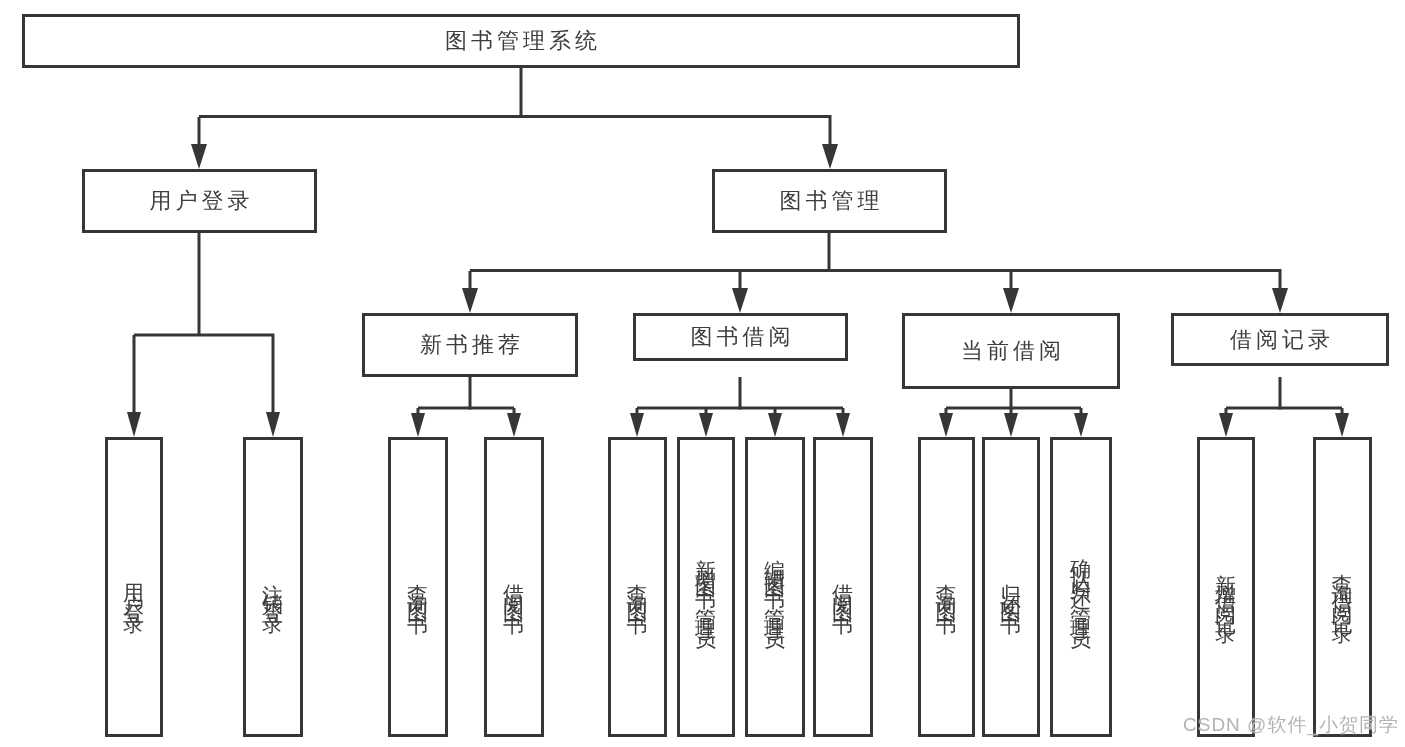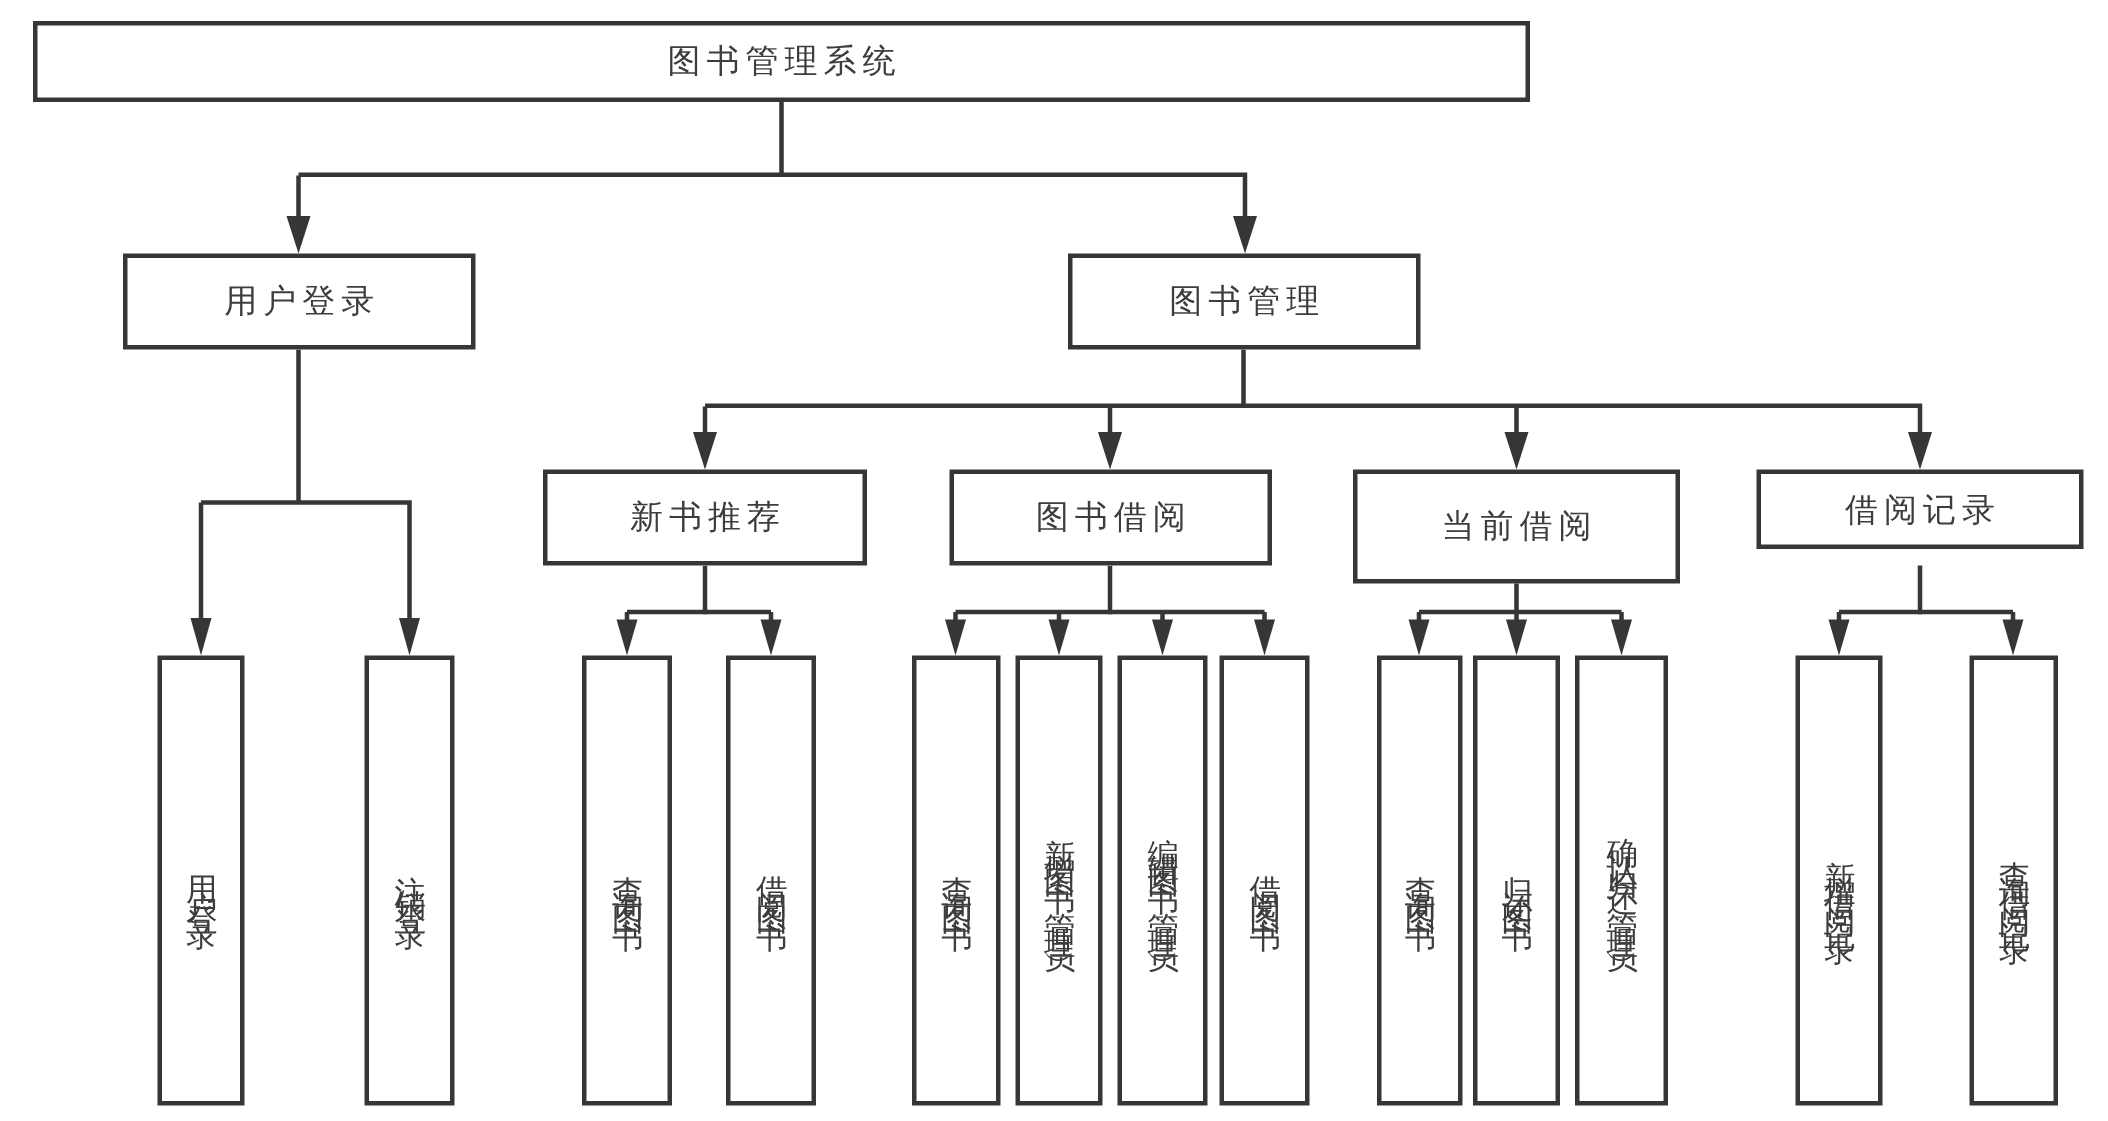--- a/index.html
+++ b/index.html
@@ -112,21 +112,21 @@
   <div class="node h-node" style="left:82px; top:169px; width:235px; height:64px;">
     <span>用户登录</span>
   </div>
   <div class="node h-node" style="left:362px; top:313px; width:216px; height:64px;">
     <span>新书推荐</span>
   </div>
 
   <div class="node h-node" style="left:712px; top:169px; width:235px; height:64px;">
     <span>图书管理</span>
   </div>
-  <div class="node h-node" style="left:633px; top:313px; width:215px; height:64px;">
+  <div class="node h-node" style="left:633px; top:313px; width:215px; height:48px;">
     <span>图书借阅</span>
   </div>
   <div class="node h-node" style="left:902px; top:313px; width:218px; height:76px;">
     <span>当前借阅</span>
   </div>
   <div class="node h-node" style="left:1171px; top:313px; width:218px; height:53px;">
     <span>借阅记录</span>
   </div>
 
   <div class="node v-node" style="left:105px; top:437px; width:58px; height:300px;">
@@ -166,14 +166,15 @@
     <span>确认归还（管理员）</span>
   </div>
 
   <div class="node v-node" style="left:1197px; top:437px; width:58px; height:300px;">
     <span>新增借阅记录</span>
   </div>
   <div class="node v-node" style="left:1313px; top:437px; width:59px; height:300px;">
     <span>查询借阅记录</span>
   </div>
 
+  <div class="watermark">CSDN @软件_小贺同学</div>
 
 </div>
 
 </body></html>

